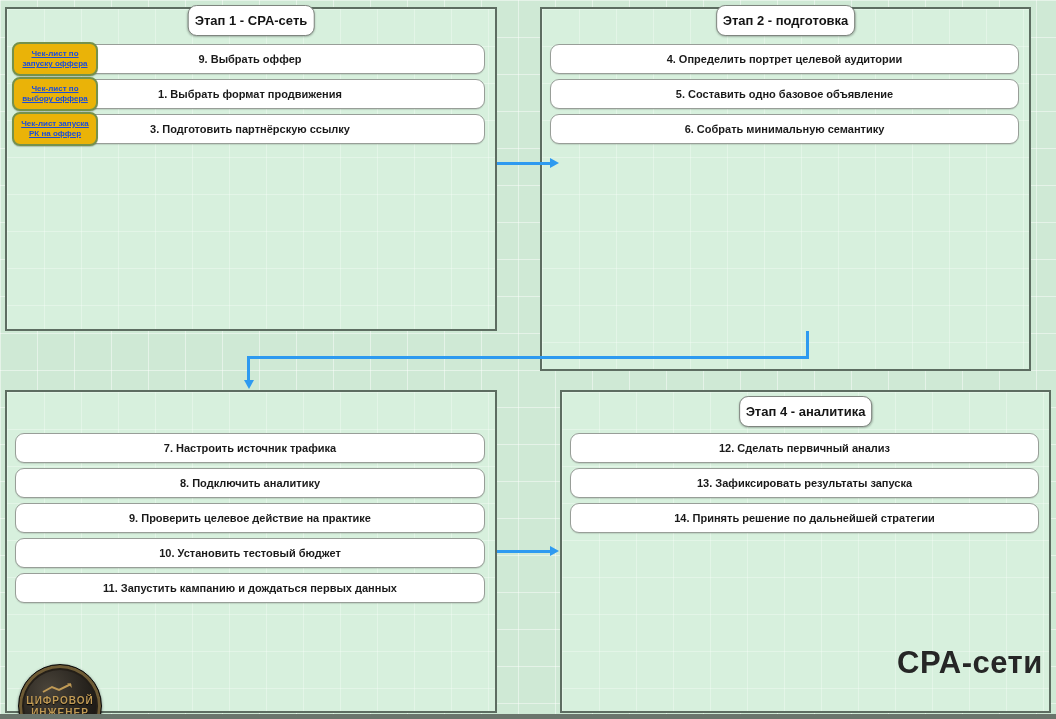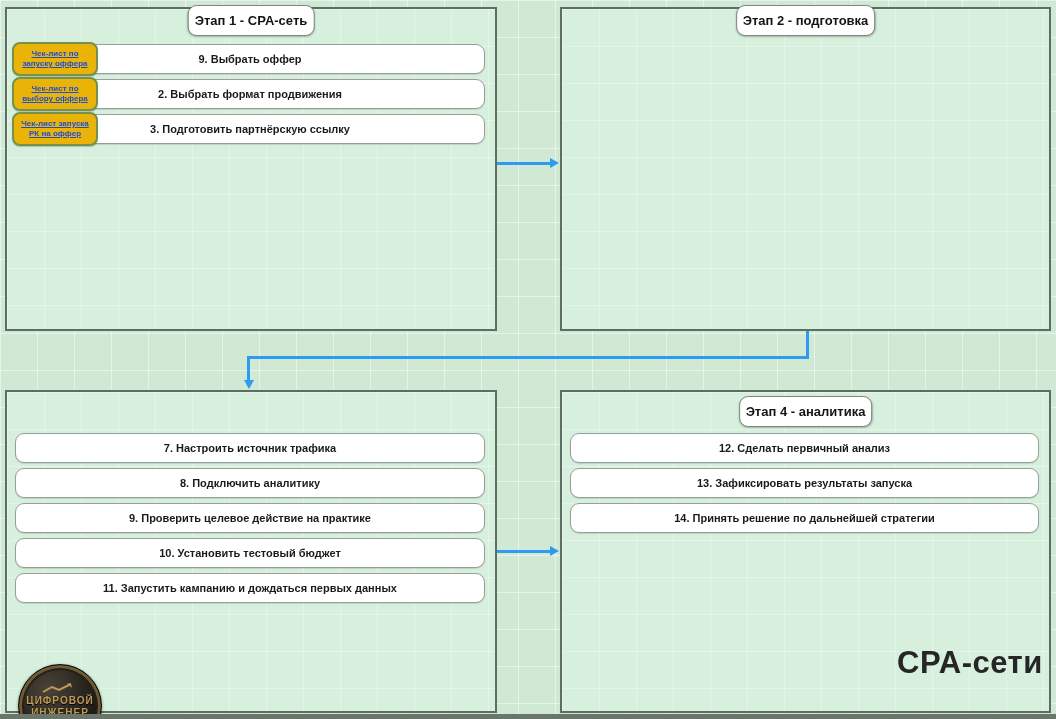--- a/index.html
+++ b/index.html
@@ -16,21 +16,21 @@
     position:absolute;
     background-color:#d7f0dd;
     background-image:
       linear-gradient(rgba(255,255,255,.30) 1px, transparent 1px),
       linear-gradient(90deg, rgba(255,255,255,.30) 1px, transparent 1px);
     background-size:37px 37px;
     border:2px solid #5d6d61;
     box-sizing:border-box;
   }
   .p1{left:5px;top:7px;width:492px;height:324px;}
-  .p2{left:560px;top:7px;width:491px;height:324px;}
+  .p2{left:540px;top:7px;width:491px;height:364px;}
   .p3{left:5px;top:390px;width:492px;height:323px;}
   .p4{left:560px;top:390px;width:491px;height:323px;}
   .title-box{
     position:absolute;left:50%;transform:translateX(-50%);
     background:#fff;border:1.5px solid #7f857f;border-radius:9px;
     padding:7px 6px;font-size:13px;font-weight:bold;color:#141414;
     white-space:nowrap;box-shadow:0 1px 2px rgba(0,0,0,.25);z-index:3;
   }
   .p-top .title-box{top:-4px;}
   .p-bottom .title-box{top:4px;}
@@ -96,37 +96,48 @@
       <span>Этап 1 - CPA-сеть</span>
     </div>
     <div class="rows">
       <div class="row">
         <span>9. Выбрать оффер</span>
         <a class="link-box">
           <span class="link-text">Чек-лист по запуску оффера</span>
         </a>
       </div>
       <div class="row">
-        <span>2. Выбрать формат продвижения</span>
+        <span>1. Выбрать формат продвижения</span>
         <a class="link-box">
           <span class="link-text">Чек-лист по выбору оффера</span>
         </a>
       </div>
       <div class="row">
         <span>3. Подготовить партнёрскую ссылку</span>
         <a class="link-box">
           <span class="link-text">Чек-лист запуска РК на оффер</span>
         </a>
       </div>
     </div>
   </section>
 
   <section class="panel p2 p-top">
     <div class="title-box">
       <span>Этап 2 - подготовка</span>
+    </div>
+    <div class="rows">
+      <div class="row">
+        <span>4. Определить портрет целевой аудитории</span>
+      </div>
+      <div class="row">
+        <span>5. Составить одно базовое объявление</span>
+      </div>
+      <div class="row">
+        <span>6. Собрать минимальную семантику</span>
+      </div>
     </div>
   </section>
 
   <section class="panel p3 p-bottom">
     <div class="rows">
       <div class="row">
         <span>7. Настроить источник трафика</span>
       </div>
       <div class="row">
         <span>8. Подключить аналитику</span>

